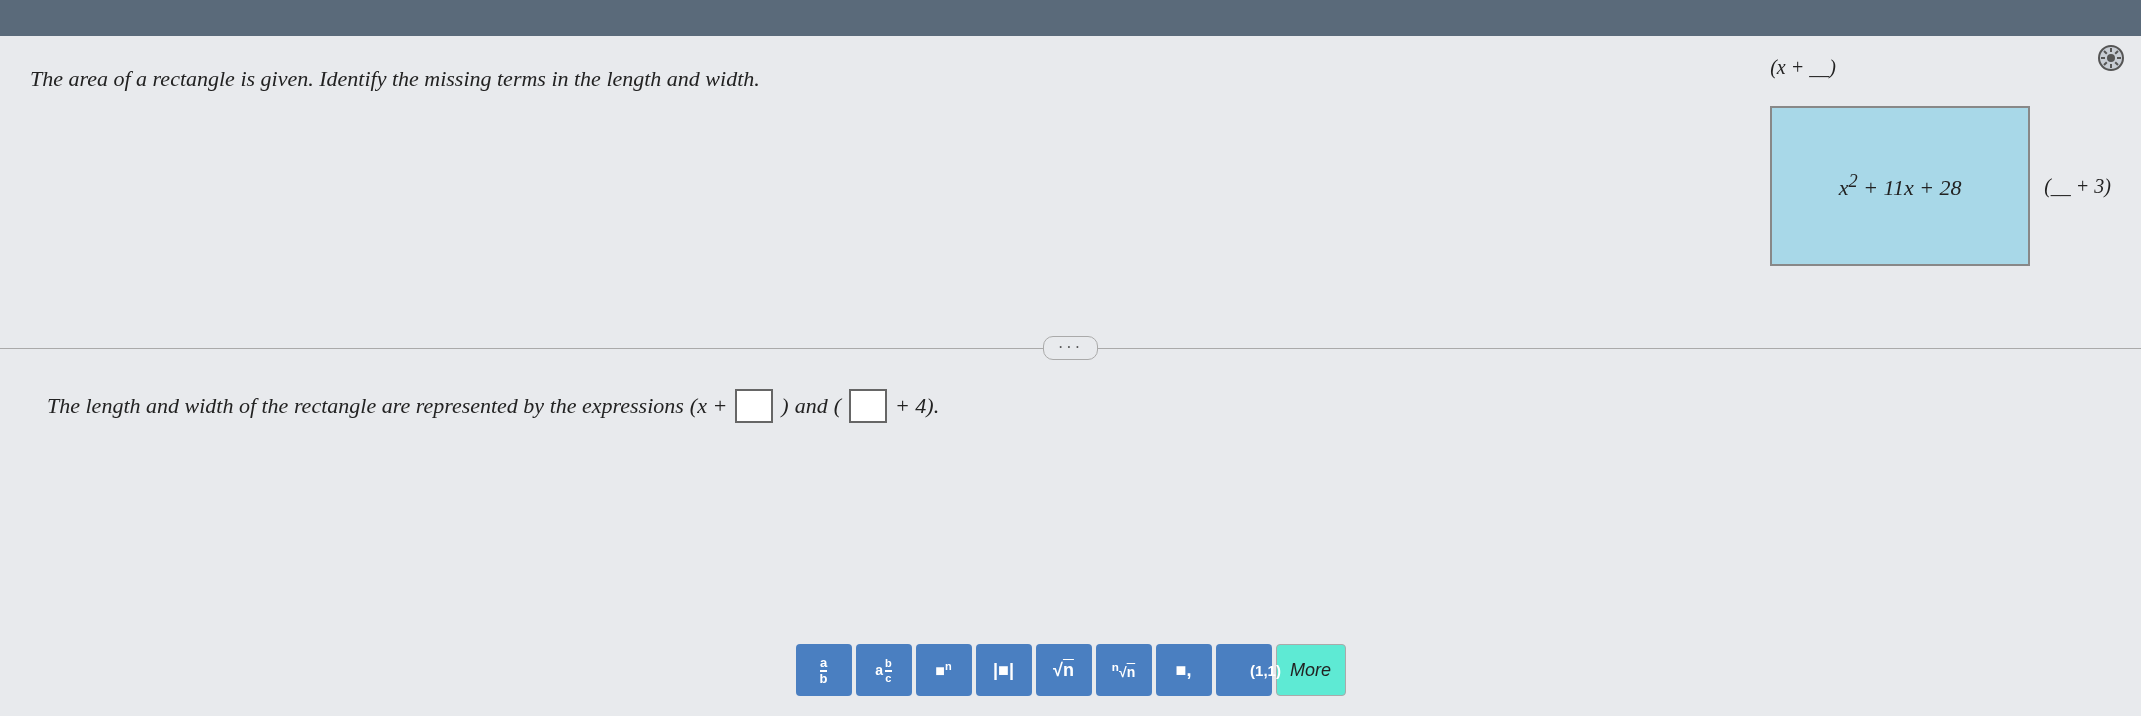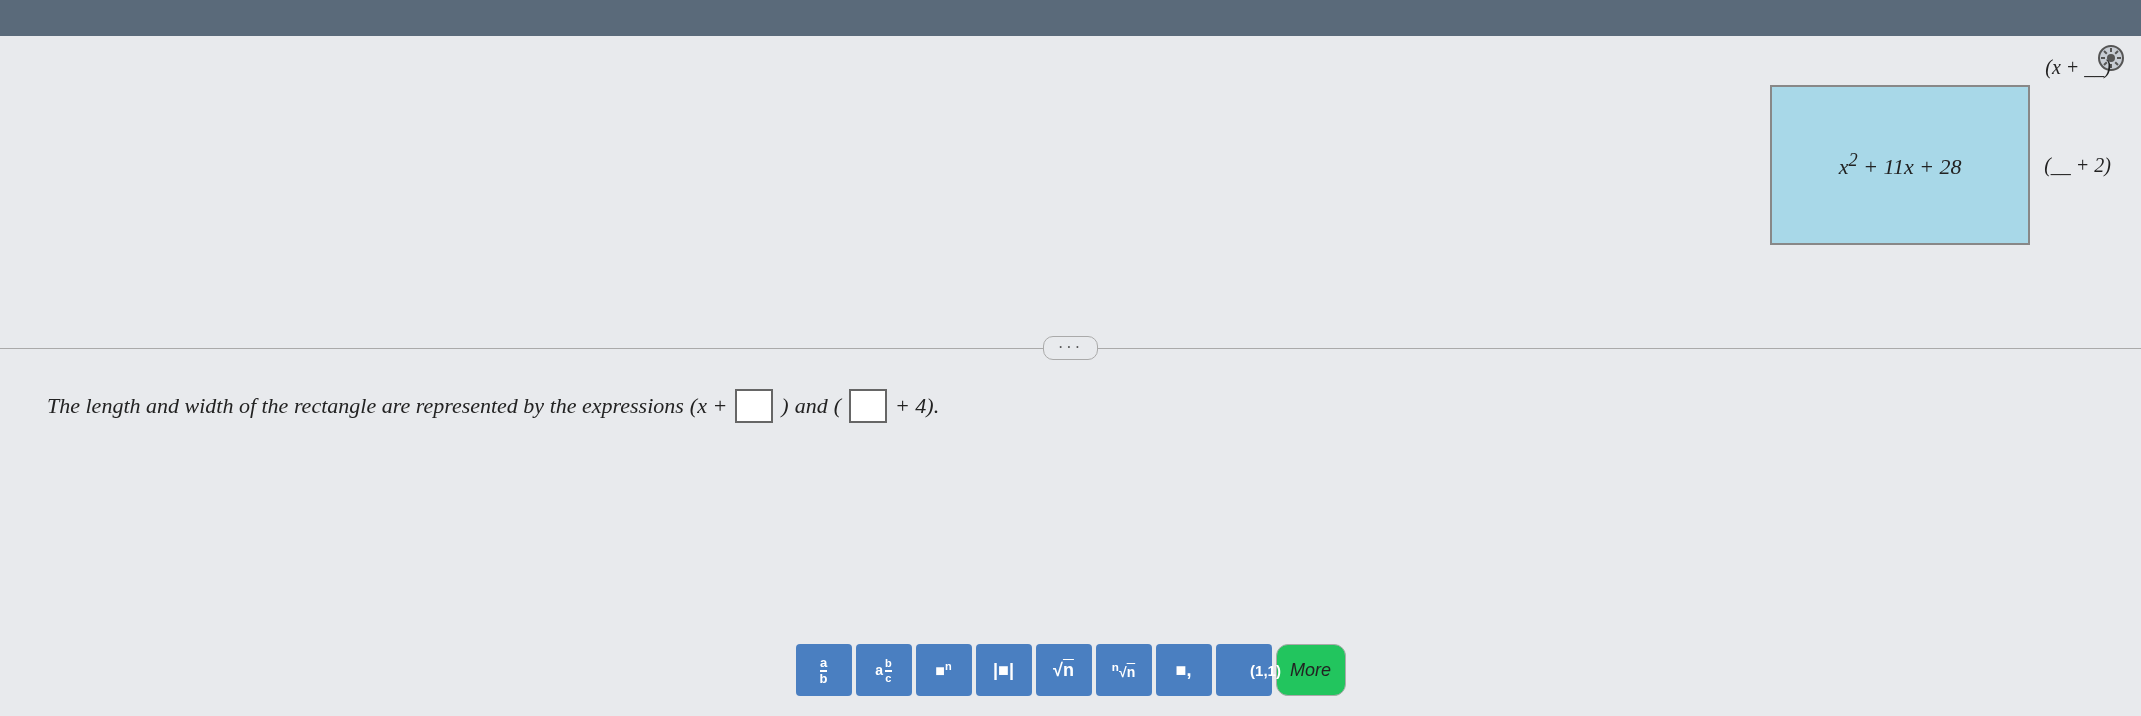--- a/index.html
+++ b/index.html
@@ -42,21 +42,22 @@
       line-height: 1.4;
     }
 
     
     .rectangle-diagram {
       position: absolute;
       top: 20px;
       right: 30px;
       display: flex;
       flex-direction: column;
-      align-items: flex-end;
+      align-items: flex-start;
+      gap: 21px;
     }
 
     .rect-top-label {
       font-size: 20px;
       color: #222;
       margin-bottom: 6px;
       font-style: italic;
     }
 
     .rect-wrapper {
@@ -185,23 +186,23 @@
       line-height: 1;
     }
 
     .toolbar-btn .frac-den {
       line-height: 1;
     }
 
     .toolbar-more {
       width: 70px;
       height: 52px;
-      background: #22c55e;
+      background: #5eead4;
       border: 1px solid #aaa;
-      border-radius: 12px;
+      border-radius: 4px;
       cursor: pointer;
       display: flex;
       align-items: center;
       justify-content: center;
       font-size: 18px;
       color: #222;
       font-style: italic;
     }
 
     .superscript-display {
@@ -250,33 +251,34 @@
 
   <div class="settings-icon">
     <svg width="28" height="28" viewBox="0 0 28 28" fill="none">
       <circle cx="14" cy="14" r="12" stroke="#555" stroke-width="2" fill="#c8cdd4"></circle>
       <circle cx="14" cy="14" r="4" fill="#555"></circle>
       <path d="M14 4v4M14 20v4M4 14h4M20 14h4M7 7l2.8 2.8M18.2 18.2L21 21M7 21l2.8-2.8M18.2 9.8L21 7" stroke="#555" stroke-width="2"></path>
     </svg>
   </div>
 
   <div class="problem-area">
+    <div class="problem-text">The area of a rectangle is given. Identify the missing terms in the length and width.</div>
 
     <div class="rectangle-diagram">
       <div class="rect-top-label">
         <span>(x + __)</span>
       </div>
       <div class="rect-wrapper">
         <div class="rect-box">
           <span class="rect-area-expr">
             <em>x</em><sup>2</sup> + 11<em>x</em> + 28
           </span>
         </div>
         <div class="rect-right-label">
-          <span>(__  + 2)</span>
+          <span>(__  + 3)</span>
         </div>
       </div>
     </div>
   </div>
 
   <div class="divider-row">
     <div class="divider-line"></div>
     <div class="divider-dots">···</div>
   </div>
 

